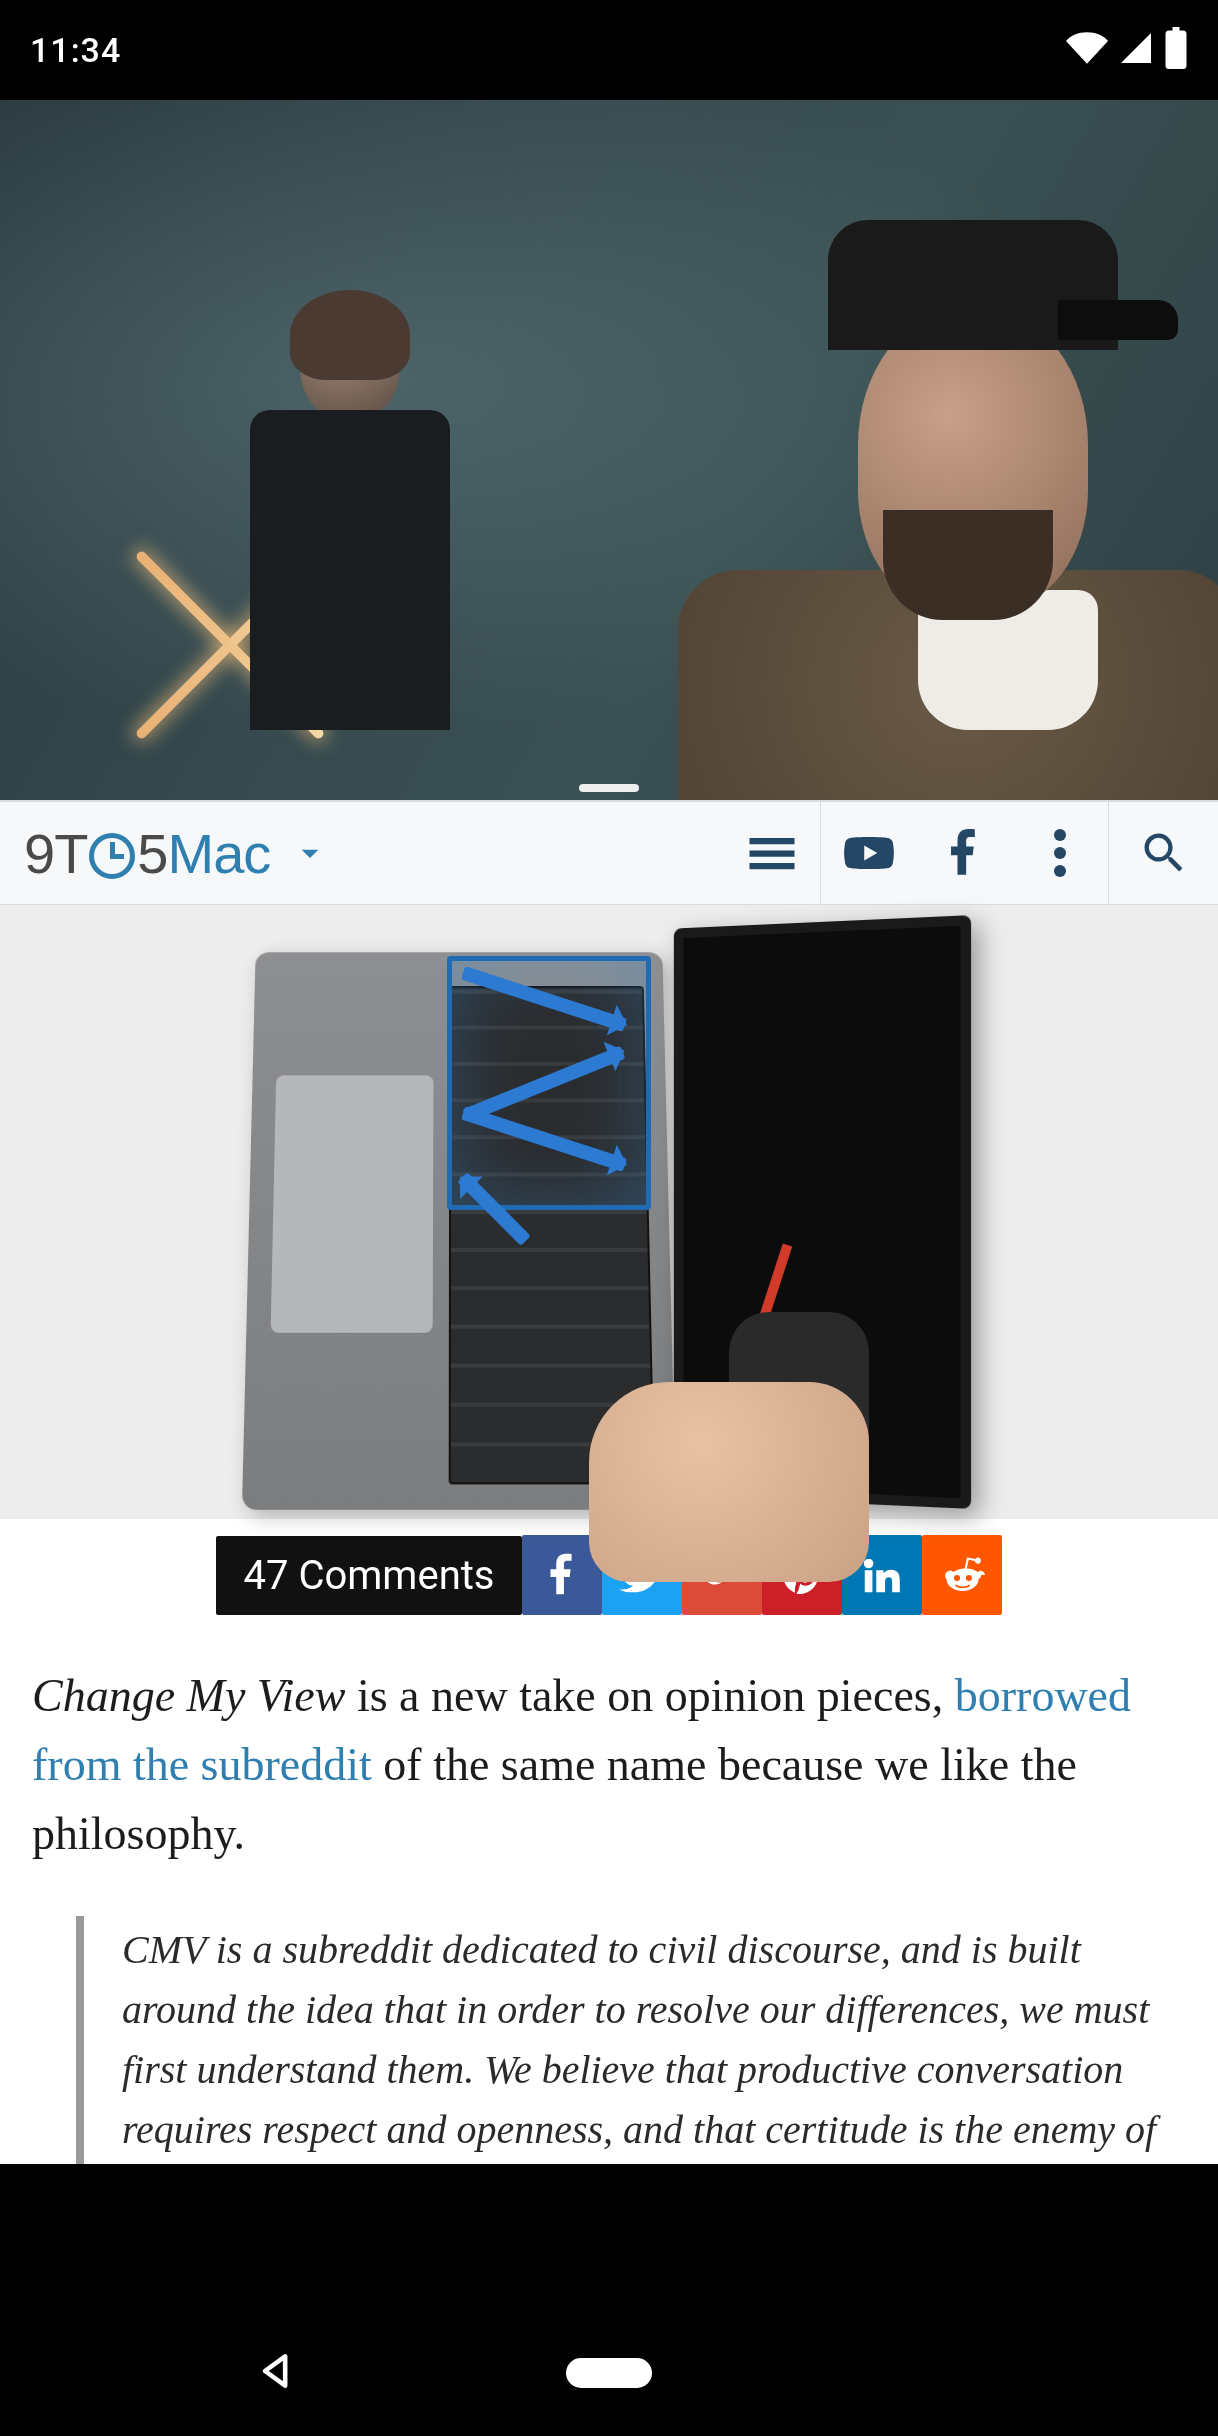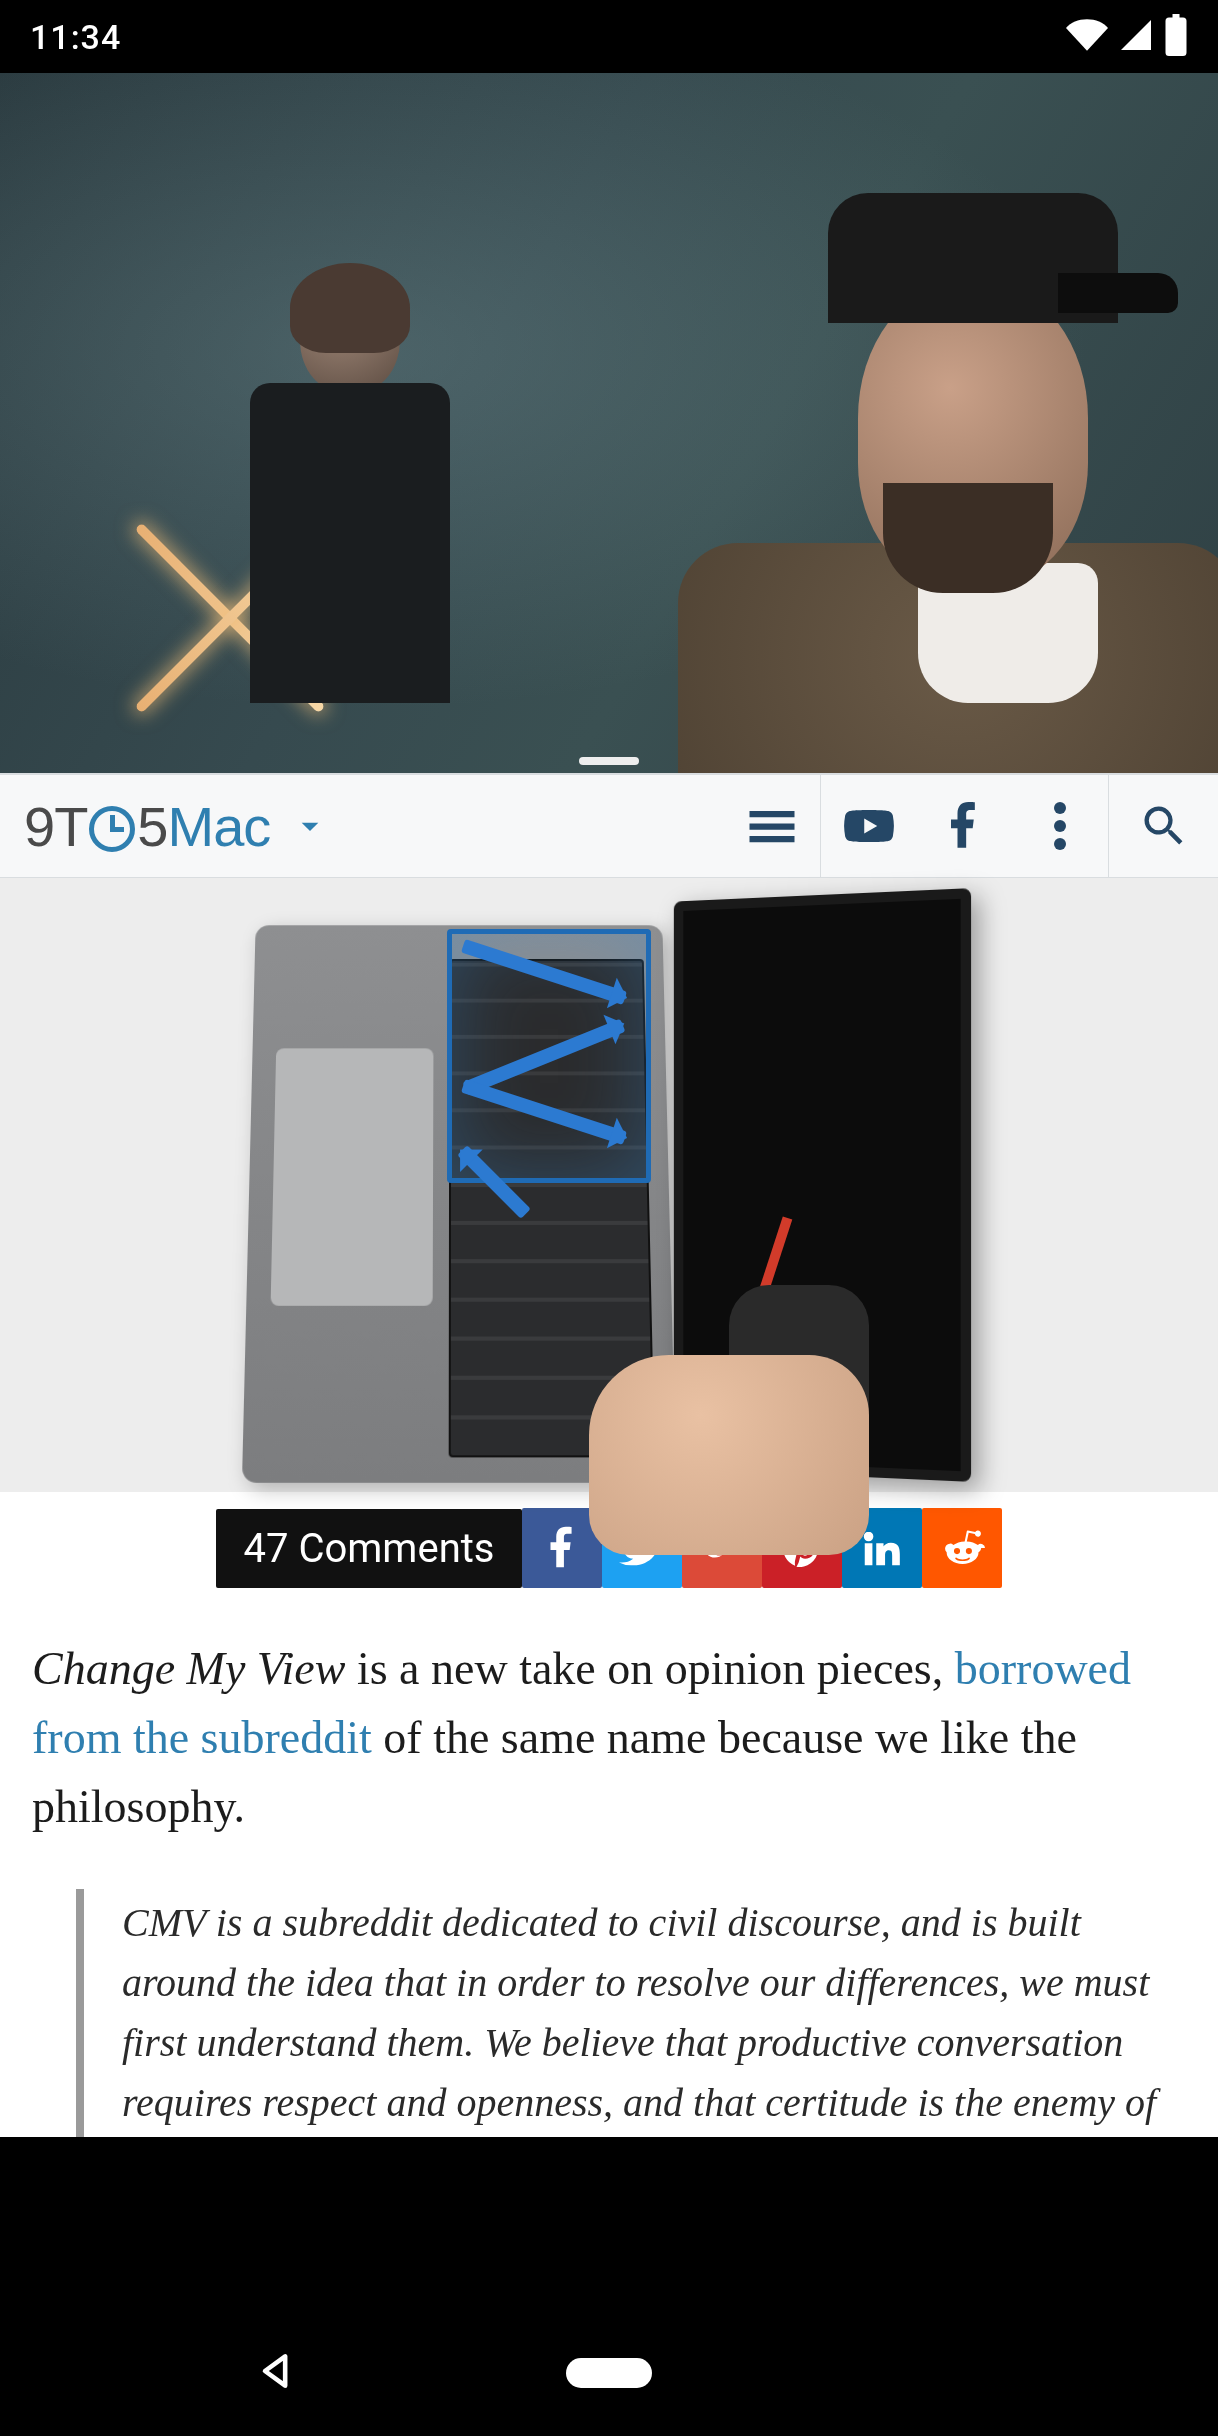--- a/index.html
+++ b/index.html
@@ -5,21 +5,21 @@
   * { margin: 0; padding: 0; box-sizing: border-box; }
   body {
     width: 1218px;
     height: 2436px;
     background: #000;
     font-family: -apple-system, BlinkMacSystemFont, "Segoe UI", Roboto, sans-serif;
     overflow: hidden;
     position: relative;
   }
   .status-bar {
-    height: 73px;
+    height: 100px;
     background: #000;
     display: flex;
     align-items: center;
     justify-content: space-between;
     padding: 0 30px;
     color: #fff;
   }
   .status-left { display: flex; align-items: center; gap: 30px; }
   .status-time { font-size: 34px; font-weight: 500; letter-spacing: 1px; }
   .status-right { display: flex; align-items: center; gap: 10px; }

